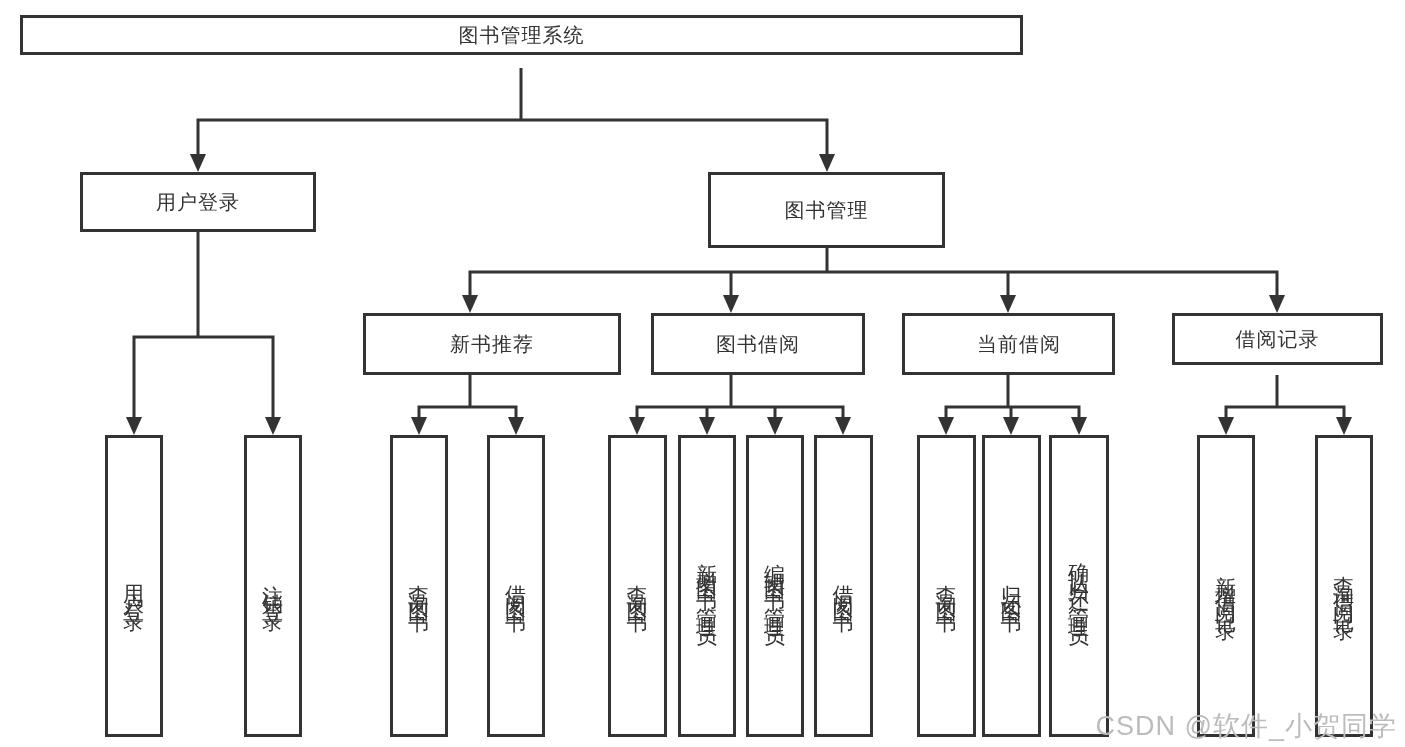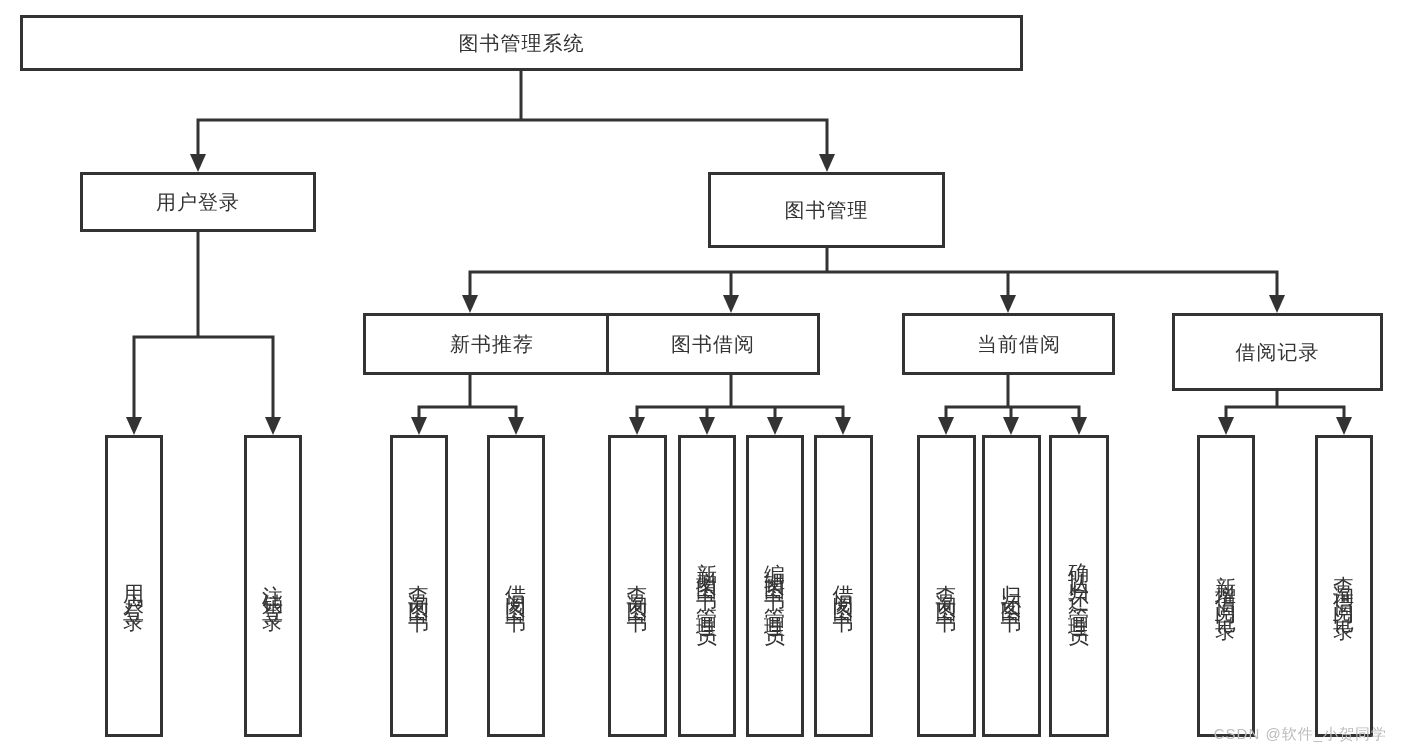--- a/index.html
+++ b/index.html
@@ -41,23 +41,23 @@
     writing-mode: vertical-rl;
     text-orientation: mixed;
     font-size: 21px;
     line-height: 1.1;
     letter-spacing: 9px;
     color: var(--text, #333333);
     white-space: nowrap;
   }
   .watermark {
     position: absolute;
-    right: 18px;
+    right: 8px;
     bottom: 3px;
-    font-size: 15px;
+    font-size: 27px;
     letter-spacing: 1px;
     color: var(--watermark, #b9b9b9);
     z-index: 5;
     white-space: nowrap;
   }
 </style>
 </head>
 <body>
 
 <div class="canvas">
@@ -103,41 +103,41 @@
     <polygon fill="currentColor" stroke="none" points="946,435 938,417 954,417"></polygon>
     <polygon fill="currentColor" stroke="none" points="1011,435 1003,417 1019,417"></polygon>
     <polygon fill="currentColor" stroke="none" points="1079,435 1071,417 1087,417"></polygon>
 
     <path d="M1277 375 V407"></path>
     <path d="M1226 417 V407 H1344 V417"></path>
     <polygon fill="currentColor" stroke="none" points="1226,435 1218,417 1234,417"></polygon>
     <polygon fill="currentColor" stroke="none" points="1344,435 1336,417 1352,417"></polygon>
   </svg>
 
-  <div class="box" style="left:20px; top:15px; width:1003px; height:56px;">
+  <div class="box" style="left:20px; top:15px; width:1003px; height:40px;">
     <span class="label">图书管理系统</span>
   </div>
 
   <div class="box" style="left:80px; top:172px; width:236px; height:60px;">
     <span class="label">用户登录</span>
   </div>
   <div class="box" style="left:708px; top:172px; width:237px; height:76px;">
     <span class="label">图书管理</span>
   </div>
 
   <div class="box" style="left:363px; top:313px; width:258px; height:62px;">
     <span class="label">新书推荐</span>
   </div>
-  <div class="box" style="left:606px; top:313px; width:214px; height:62px;">
+  <div class="box" style="left:651px; top:313px; width:214px; height:62px;">
     <span class="label">图书借阅</span>
   </div>
   <div class="box" style="left:902px; top:313px; width:213px; height:62px;padding-left:21px;">
     <span class="label">当前借阅</span>
   </div>
-  <div class="box" style="left:1172px; top:313px; width:211px; height:78px;">
+  <div class="box" style="left:1172px; top:313px; width:211px; height:52px;">
     <span class="label">借阅记录</span>
   </div>
 
   <div class="box" style="left:105px; top:435px; width:58px; height:302px;">
     <span class="vlabel">用户登录</span>
   </div>
   <div class="box" style="left:244px; top:435px; width:58px; height:302px;">
     <span class="vlabel">注销登录</span>
   </div>
 

